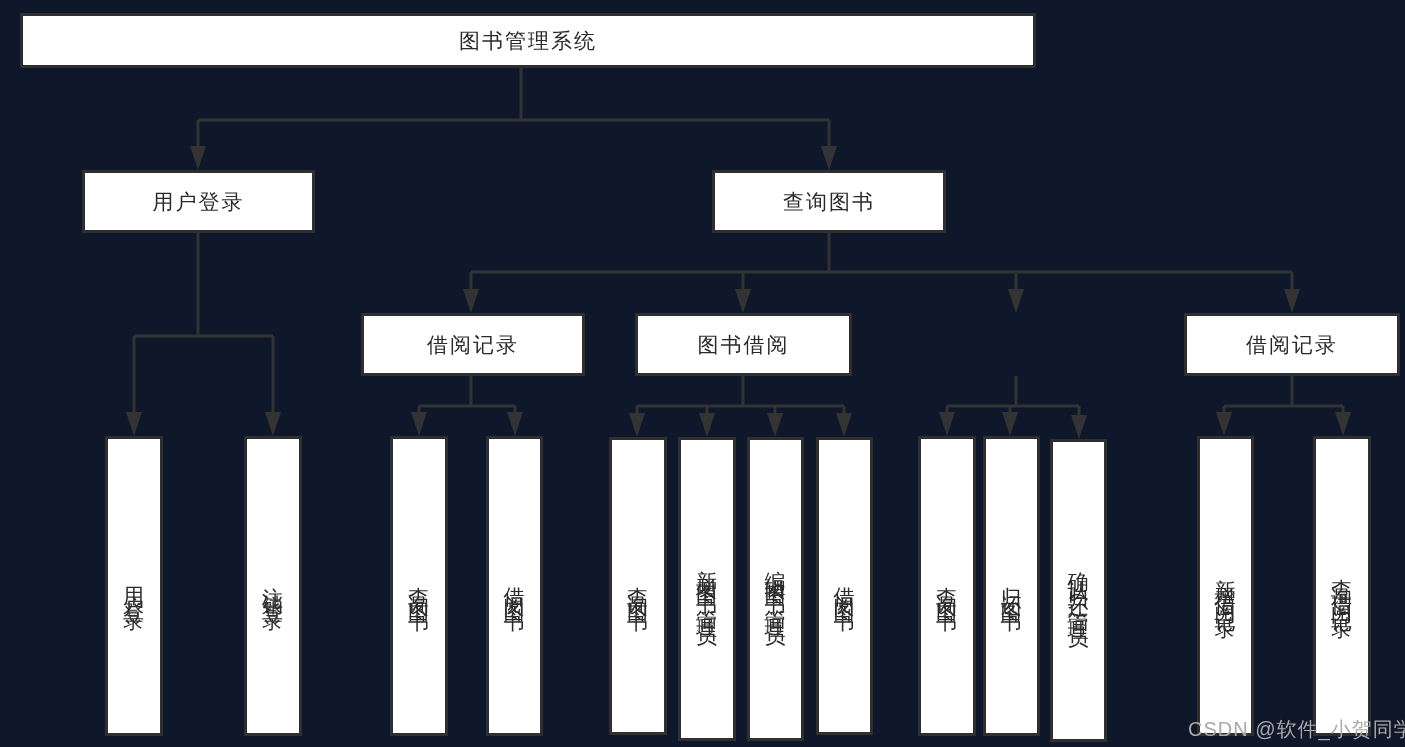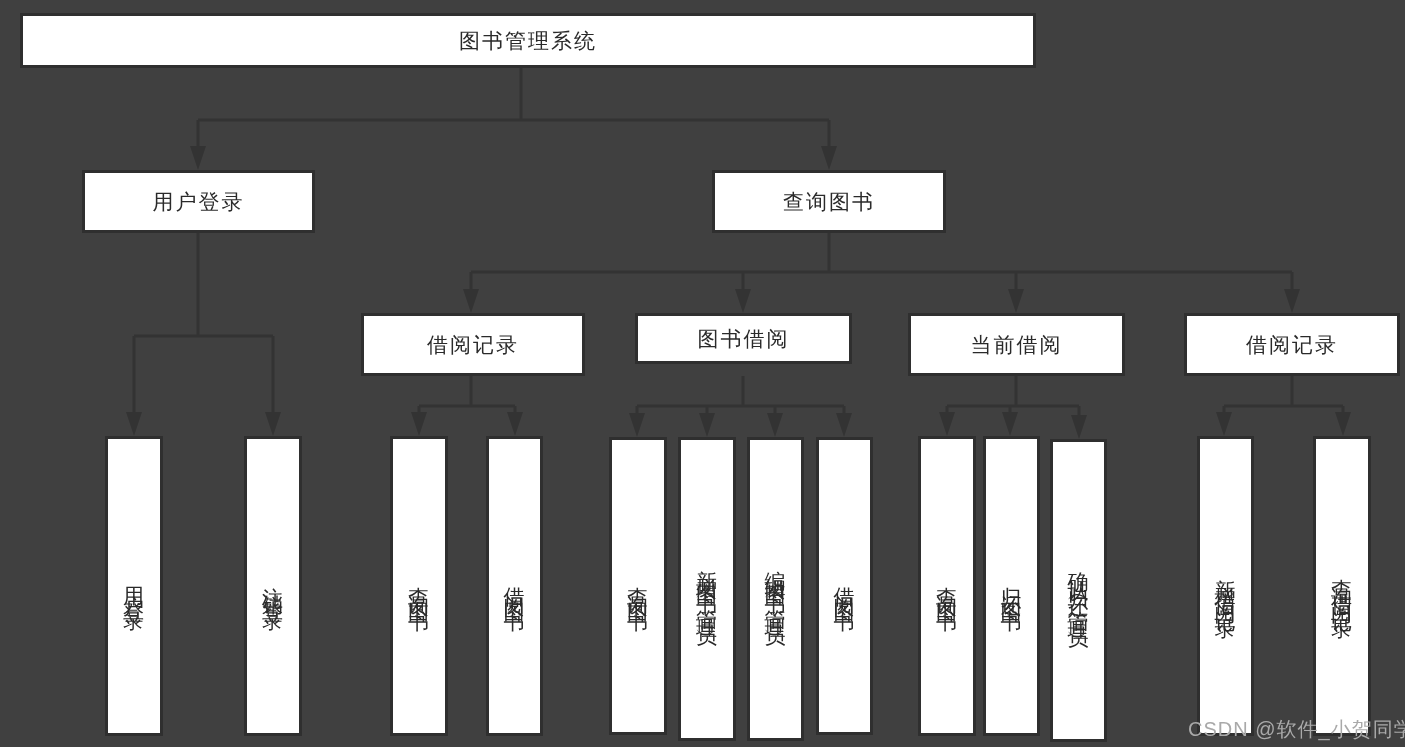--- a/index.html
+++ b/index.html
@@ -1,17 +1,17 @@
 <!DOCTYPE html>
 <html><head>
 <meta charset="utf-8">
 <style>
   html,body{margin:0;padding:0;background:#ffffff;}
   .stage{
-    position:relative;width:1405px;height:747px;background:#404040;
+    position:relative;width:1405px;height:747px;background:#0f172a;
     font-family:"Liberation Sans",sans-serif;overflow:hidden;
   }
   .wires{position:absolute;left:0;top:0;z-index:1;}
   .node{
     position:absolute;box-sizing:border-box;background:#ffffff;
     border:3px solid #2f2f2f;color:#2a2a2a;z-index:2;
     display:flex;align-items:center;justify-content:center;
     font-size:21px;letter-spacing:2px;line-height:1;
   }
   .v{
@@ -67,22 +67,21 @@
       <polygon points="1335,412 1351,412 1343,436"></polygon>
     </g>
   </svg>
 
   <div class="node" style="left:20px;top:13px;width:1016px;height:55px">图书管理系统</div>
 
   <div class="node" style="left:82px;top:170px;width:233px;height:63px">用户登录</div>
   <div class="node" style="left:712px;top:170px;width:234px;height:63px">查询图书</div>
 
   <div class="node" style="left:361px;top:313px;width:224px;height:63px">借阅记录</div>
-  <div class="node" style="left:635px;top:313px;width:217px;height:51px">图书借阅</div>
-  <div class="node" style="left:908px;top:313px;width:217px;height:63px">当前借阅</div>
+  <div class="node" style="left:635px;top:313px;width:217px;height:63px">图书借阅</div>
   <div class="node" style="left:1184px;top:313px;width:216px;height:63px">借阅记录</div>
 
   <div class="node v" style="left:105px;top:436px;width:58px;height:300px">用户登录</div>
   <div class="node v" style="left:244px;top:436px;width:58px;height:300px">注销登录</div>
 
   <div class="node v" style="left:390px;top:436px;width:58px;height:300px">查询图书</div>
   <div class="node v" style="left:486px;top:436px;width:57px;height:300px">借阅图书</div>
 
   <div class="node v" style="left:609px;top:437px;width:58px;height:298px">查询图书</div>
   <div class="node v" style="left:678px;top:437px;width:58px;height:304px">新增图书（管理员）</div>

